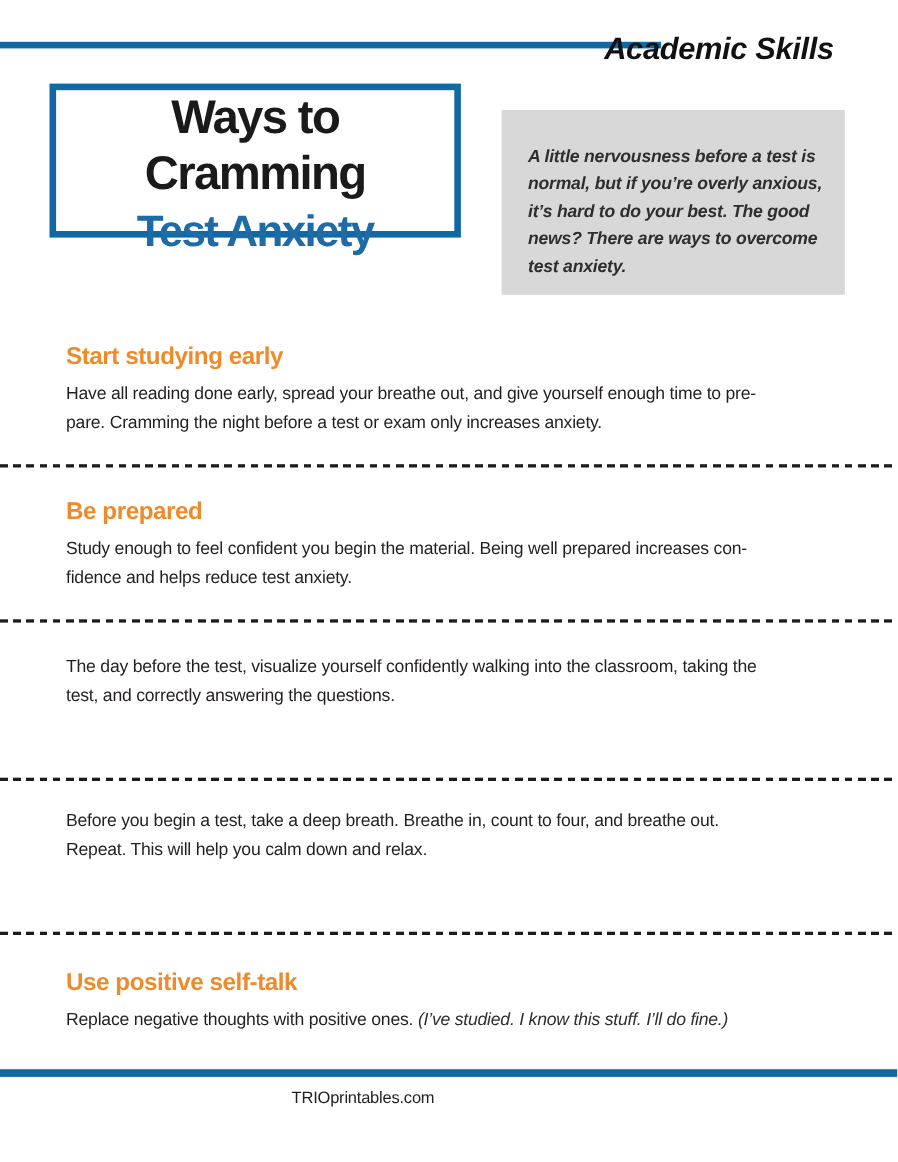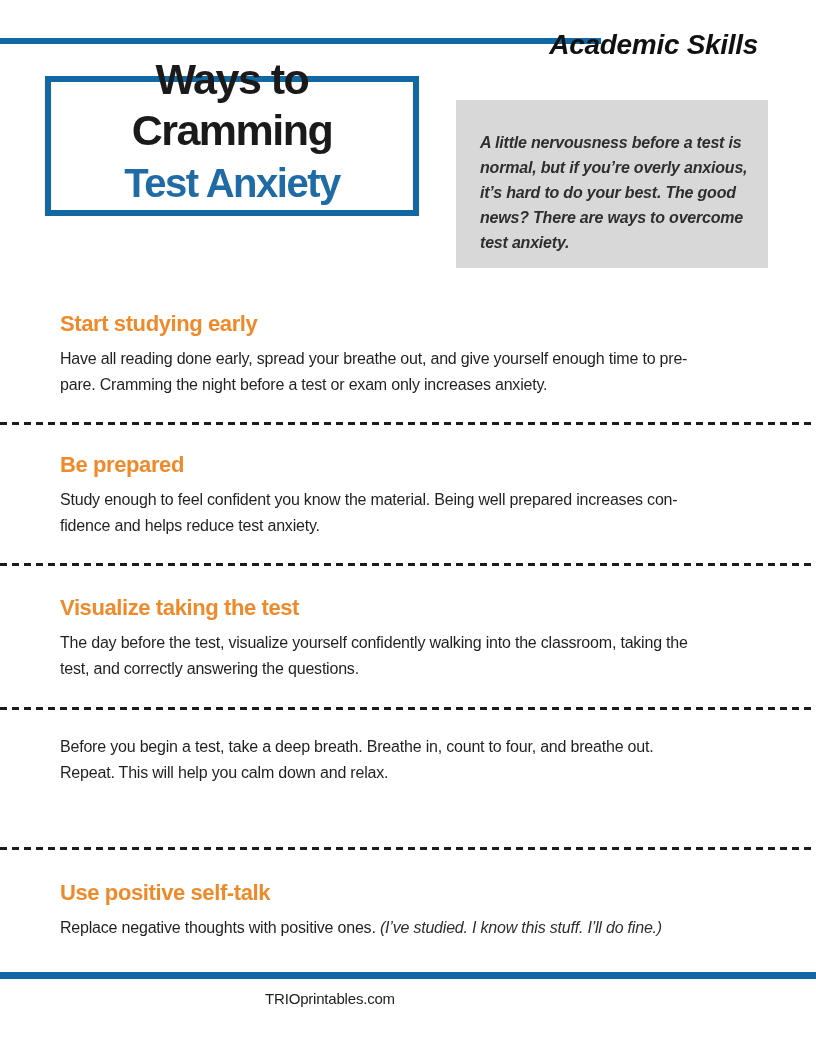--- a/index.html
+++ b/index.html
@@ -33,21 +33,21 @@
 
   
   .title-box {
     position: absolute;
     left: 45px; top: 76px;
     width: 374px; height: 140px;
     border: 6px solid #1268a2;
     background: #ffffff;
     display: flex;
     flex-direction: column;
-    justify-content: flex-end;
+    justify-content: space-between;
     align-items: center;
     text-align: center;
   }
   .title-line {
     font-weight: bold;
     font-size: 43px;
     line-height: 51px;
     letter-spacing: -1.5px;
     color: #1a1a1a;
     white-space: nowrap;
@@ -156,28 +156,27 @@
   <div class="tip tip-1">
     <h2>Start studying early</h2>
     <p>Have all reading done early, spread your breathe out, and give yourself enough time to pre-
 pare. Cramming the night before a test or exam only increases anxiety.</p>
   </div>
 
   <div class="dash-sep sep-1"></div>
 
   <div class="tip tip-2">
     <h2>Be prepared</h2>
-    <p>Study enough to feel confident you know the material. Being well prepared increases con-
+    <p>Study enough to feel confident you begin the material. Being well prepared increases con-
 fidence and helps reduce test anxiety.</p>
   </div>
 
   <div class="dash-sep sep-2"></div>
 
   <div class="tip tip-3">
-    <h2>Visualize taking the test</h2>
     <p>The day before the test, visualize yourself confidently walking into the classroom, taking the
 test, and correctly answering the questions.</p>
   </div>
 
   <div class="dash-sep sep-3"></div>
 
   <div class="tip tip-4">
     <p>Before you begin a test, take a deep breath. Breathe in, count to four, and breathe out.
 Repeat. This will help you calm down and relax.</p>
   </div>

